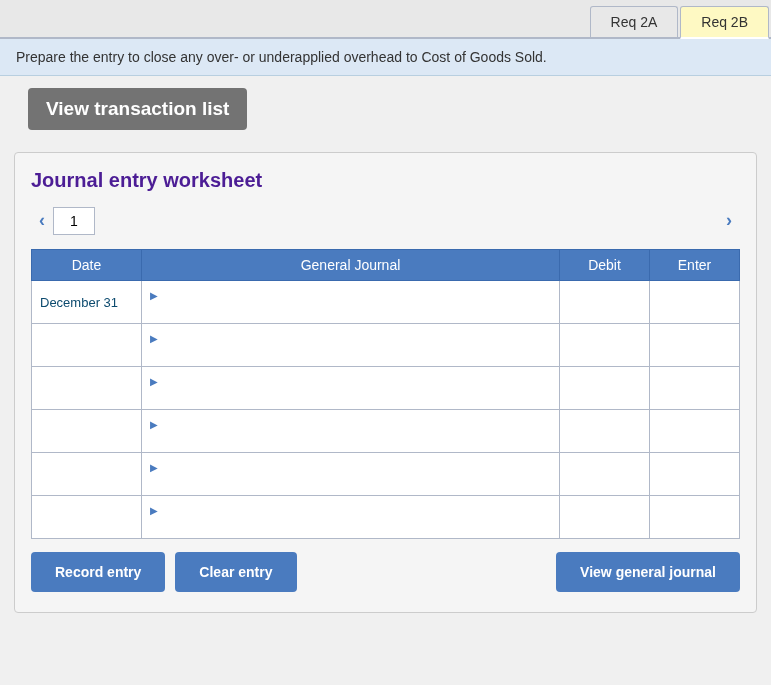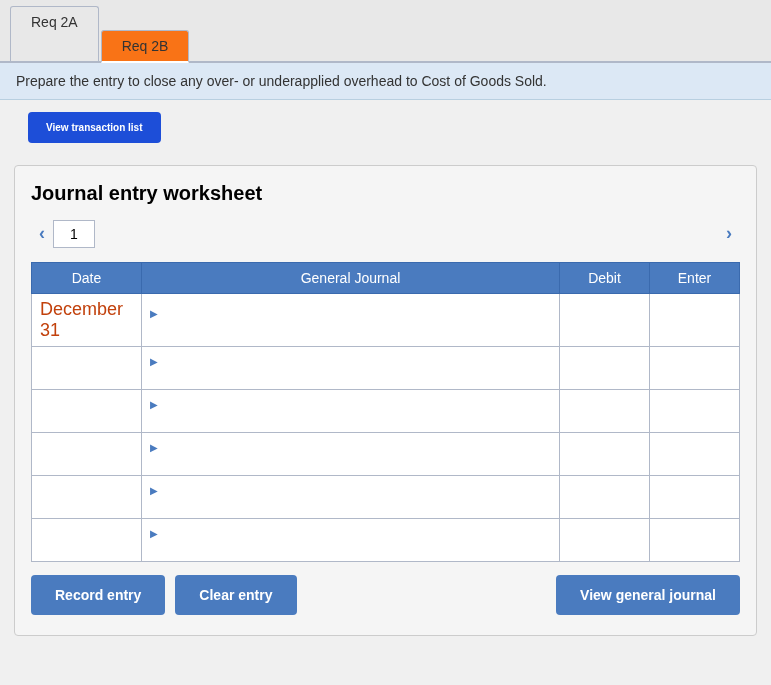--- a/index.html
+++ b/index.html
@@ -11,58 +11,58 @@
       min-height: 685px;
     }
 
     
     .tabs-bar {
       display: flex;
       background: #e8e8e8;
       border-bottom: 2px solid #b0b8c8;
       padding-top: 6px;
       padding-left: 10px;
+      justify-content: flex-end;
     }
     .tab {
       padding: 7px 20px;
       cursor: pointer;
       border: 1px solid #b0b8c8;
       border-bottom: none;
       background: #e8e8e8;
       font-size: 14px;
       color: #333;
       margin-right: 2px;
       border-radius: 3px 3px 0 0;
     }
     .tab.active {
-      background: #f97316;
+      background: #fef9c3;
       border-bottom: 2px solid #fff;
       margin-bottom: -2px;
       font-weight: normal;
-      margin-top: 24px;
     }
 
     
     .instruction-bar {
       background: #dce8f5;
       border-bottom: 1px solid #b8cfe0;
       padding: 10px 16px;
       color: #333;
       font-size: 14px;
     }
 
     
     .btn-view-transaction {
       display: inline-block;
-      background: #1d4ed8;
+      background: #737373;
       color: #fff;
       border: none;
       border-radius: 4px;
       padding: 10px 18px;
-      font-size: 10px;
+      font-size: 19px;
       cursor: pointer;
       margin: 12px 14px;
       font-weight: bold;
     }
 
     
     .worksheet-container {
       background: #f0f0f0;
       padding: 10px 14px 20px 14px;
     }
@@ -70,21 +70,21 @@
     .worksheet-box {
       background: #f5f5f5;
       border: 1px solid #ccc;
       border-radius: 4px;
       padding: 16px 16px 20px 16px;
     }
 
     .worksheet-title {
       font-size: 20px;
       font-weight: bold;
-      color: #000000;
+      color: #4c1d95;
       margin-bottom: 14px;
     }
 
     
     .pagination-nav {
       display: flex;
       align-items: center;
       margin-bottom: 14px;
     }
     .nav-arrow {
@@ -147,22 +147,22 @@
     .journal-table th.col-credit { width: 90px; }
 
     .journal-table td {
       border: 1px solid #b0b8c8;
       padding: 5px 8px;
       background: #fff;
       height: 30px;
       vertical-align: middle;
     }
     .journal-table td.date-cell {
-      font-size: 18px;
-      color: #c2410c;
+      font-size: 13px;
+      color: #0c4a6e;
     }
     .journal-table td input {
       border: none;
       outline: none;
       width: 100%;
       font-size: 13px;
       background: transparent;
     }
     .journal-table td.cell-with-arrow {
       position: relative;

